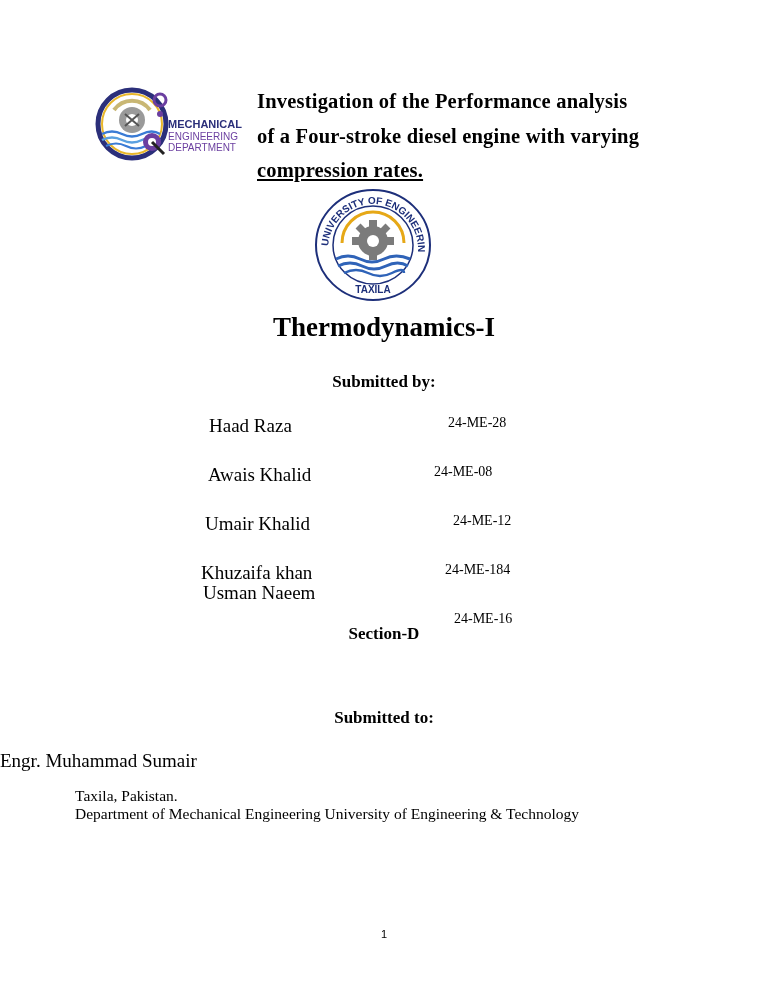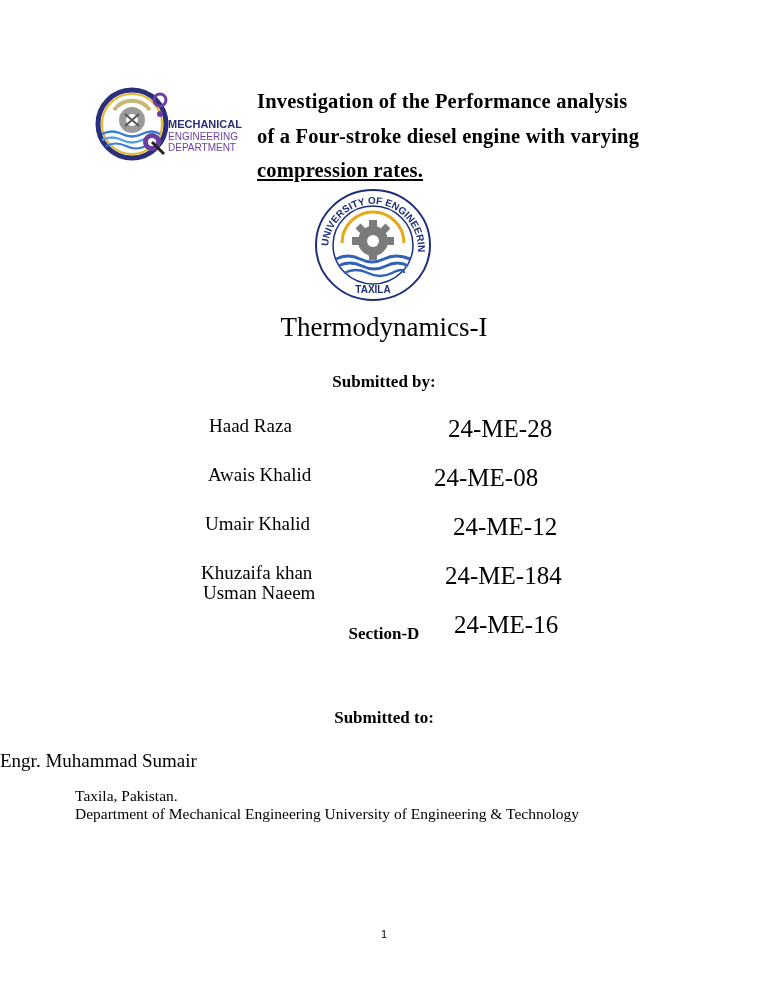--- a/index.html
+++ b/index.html
@@ -1,21 +1,21 @@
 <!DOCTYPE html>
 <html><head>
   <meta charset="utf-8">
   <style>
     html, body { margin: 0; padding: 0; background: #ffffff; }
     body { width: 768px; height: 994px; position: relative; overflow: hidden; font-family: "Liberation Serif", serif; color: #000; }
     .title-line { position: absolute; left: 257px; font-weight: bold; font-size: 20.5px; white-space: nowrap; letter-spacing: 0.2px; text-align: right; }
-    .course { position: absolute; left: 0; width: 768px; text-align: center; font-weight: normal; font-size: 27px; top: 312px; }
+    .course { position: absolute; left: 0; width: 768px; text-align: center; font-weight: bold; font-size: 27px; top: 312px; }
     .center-bold { position: absolute; left: 0; width: 768px; text-align: center; font-weight: bold; font-size: 17px; }
     .student-name { position: absolute; font-size: 19px; white-space: nowrap; }
-    .student-id { position: absolute; font-size: 25px; white-space: nowrap; }
+    .student-id { position: absolute; font-size: 14px; white-space: nowrap; }
     .supervisor { position: absolute; left: 0; width: 768px; text-align: left; font-size: 19px; top: 750px; }
     .affil { position: absolute; left: 75px; font-size: 15.5px; white-space: nowrap; }
     .pagenum { position: absolute; top: 928px; left: 0; width: 768px; text-align: center; font-family: "Liberation Sans", sans-serif; font-size: 11px; }
     .dept-logo { position: absolute; left: 94px; top: 84px; width: 152px; height: 80px; }
     .uni-logo { position: absolute; left: 312px; top: 187px; width: 122px; height: 116px; }
   </style>
 </head>
 <body>
 
 <div class="dept-logo">

